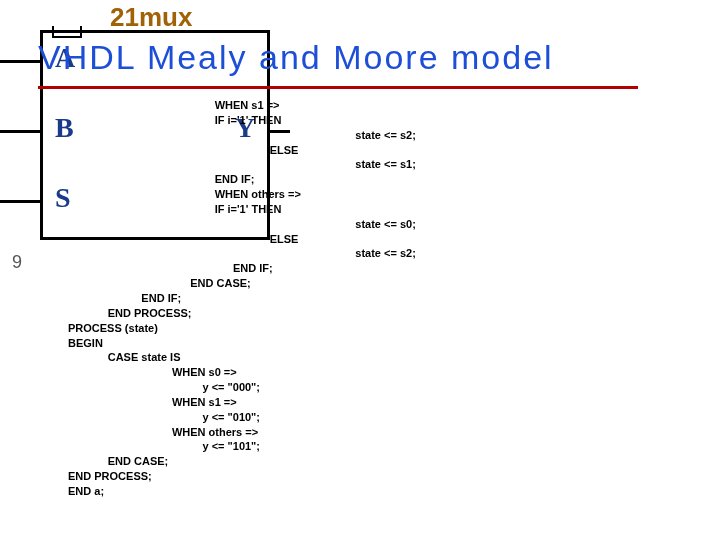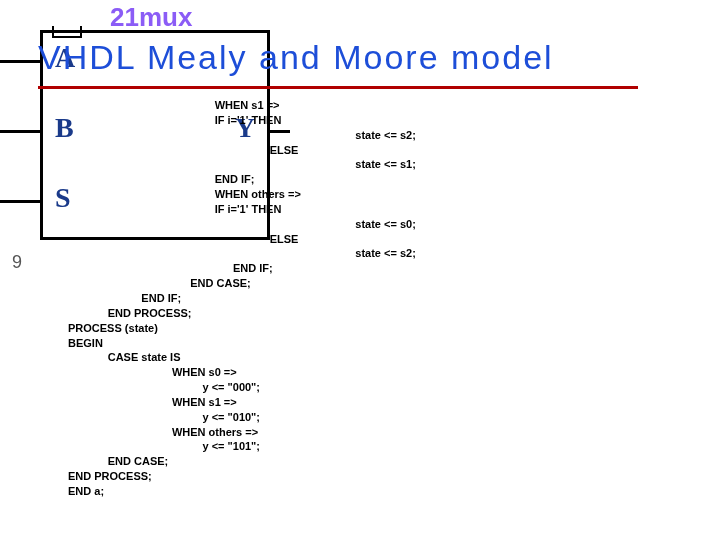--- a/index.html
+++ b/index.html
@@ -17,21 +17,21 @@
     left: 0;
     width: 290px;
     height: 280px;
   }
   .mux-title {
     position: absolute;
     top: 2px;
     left: 110px;
     font-size: 26px;
     font-weight: bold;
-    color: #8b5cf6;
+    color: #a16207;
   }
   .mux-box {
     position: absolute;
     top: 30px;
     left: 40px;
     width: 230px;
     height: 210px;
     border: 3px solid #000;
   }
   .mux-sub-line {

